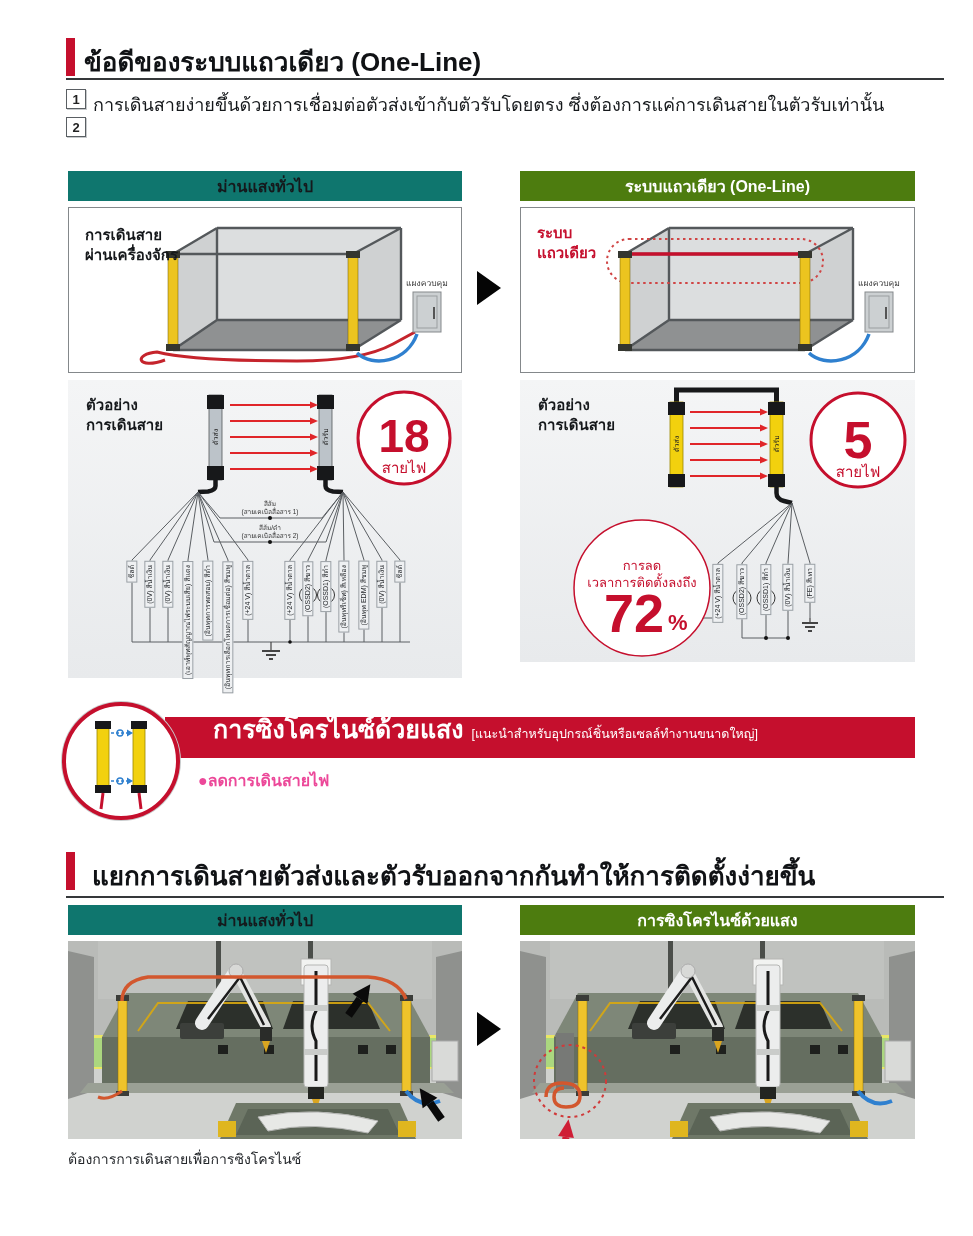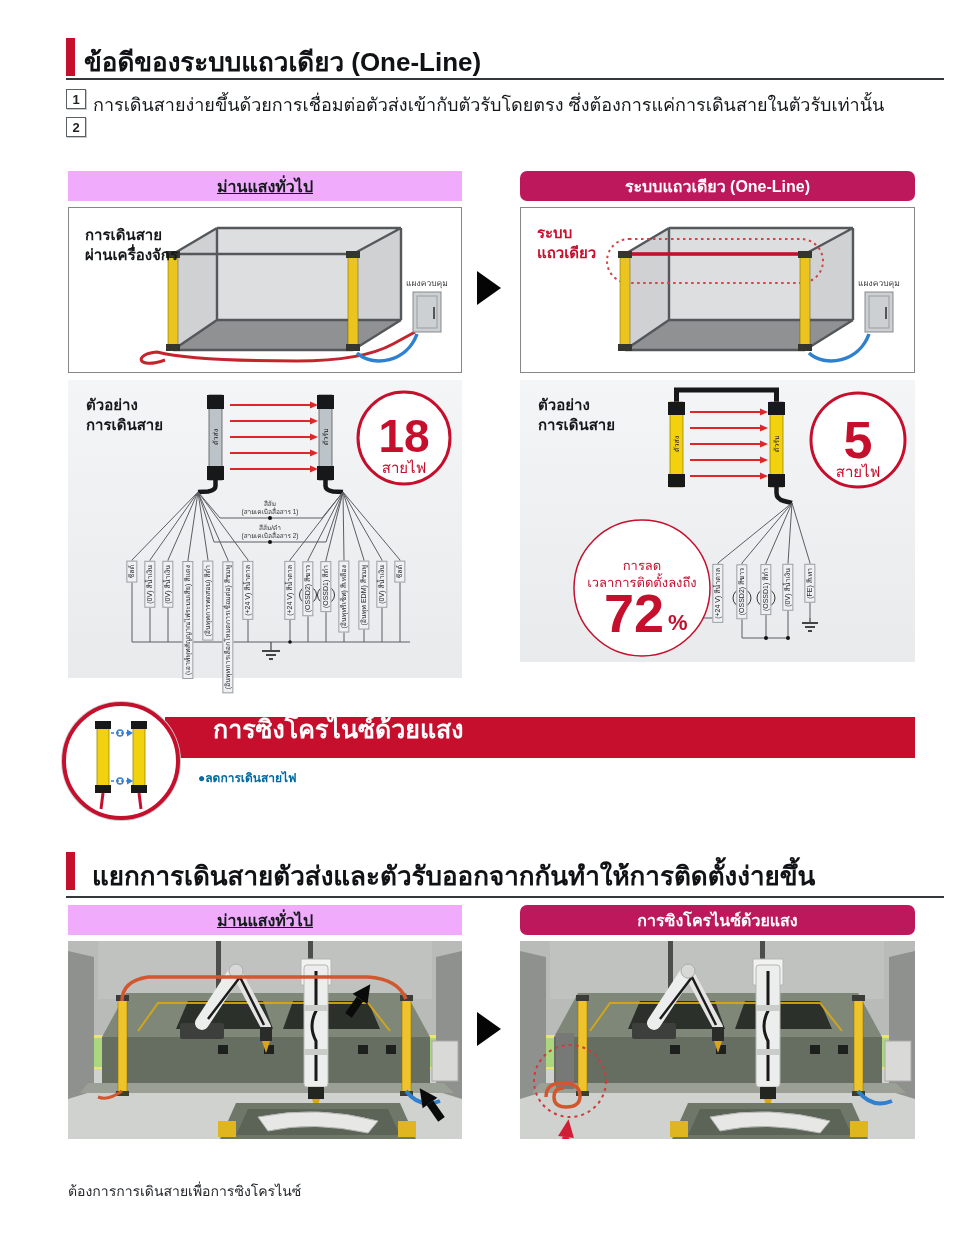--- a/index.html
+++ b/index.html
@@ -10,37 +10,37 @@
   .sec-bar{position:absolute;width:9px;height:38px;background:#c50f2d;}
   .sec-title{position:absolute;font-weight:bold;font-size:26px;color:#101215;white-space:nowrap;}
   .sec-rule{position:absolute;border-top:2px solid #35383a;width:878px;height:0;}
   
   .num-box{position:absolute;width:18px;height:18px;border:1px solid #5a5f63;box-shadow:1px 1px 0 #c7cacc;
            display:flex;align-items:center;justify-content:center;font-weight:bold;font-size:13px;color:#222;background:#fff;}
   .num-text{position:absolute;font-size:18px;color:#15181b;white-space:nowrap;}
   
   .hdr{position:absolute;height:30px;display:flex;align-items:center;justify-content:center;
        font-weight:bold;font-size:16px;}
-  .hdr-gray{background:#f0abfc;color:#15191c;text-decoration:underline;}
-  .hdr-red{background:#be185d;color:#ffffff;border-radius:7px;}
+  .hdr-gray{background:#0f766e;color:#15191c;}
+  .hdr-red{background:#4d7c0f;color:#ffffff;}
   .panel-box{position:absolute;border:1px solid #84888b;background:#fff;}
   .wiring-panel{position:absolute;background:linear-gradient(#f4f5f6,#e8eaec);}
   .photo-panel{position:absolute;overflow:hidden;}
   
   .flow-arrow{position:absolute;width:0;height:0;border-left:24px solid #050505;
               border-top:17px solid transparent;border-bottom:17px solid transparent;}
   
   .vlabel{position:absolute;writing-mode:vertical-rl;transform:rotate(180deg);
           font-size:7px;line-height:1.05;color:#23262a;background:#eef0f2;
           border:1px solid #999fa4;padding:3px 1px;white-space:nowrap;}
   
   .banner{position:absolute;background:#c50f2d;display:flex;align-items:baseline;color:#fff;}
   .banner-title{font-weight:bold;font-size:25px;line-height:1;}
   .banner-sub{font-size:12.5px;margin-left:8px;}
-  .bullet-line{position:absolute;font-weight:bold;font-size:12px;color:#0369a1;white-space:nowrap;}
+  .bullet-line{position:absolute;font-weight:bold;font-size:16px;color:#ec4899;white-space:nowrap;}
   .icon-circle{position:absolute;border-radius:50%;background:#fff;border:4px solid #c50f2d;
                box-shadow:0 0 0 1px #c9cccd;display:flex;align-items:center;justify-content:center;}
   .caption{position:absolute;font-size:14px;color:#23262a;line-height:1.6;}
   
   svg text{font-family:"Liberation Sans","DejaVu Sans",sans-serif;}
   .dcap{font-weight:bold;font-size:15px;fill:#15181b;}
   .tiny{font-size:6.5px;fill:#333;}
   .wire{stroke:#5a5e62;stroke-width:1;fill:none;}
   .beam{stroke:#e02529;stroke-width:2.2;}
   .cnum{font-weight:bold;fill:#c50f2d;}
@@ -303,20 +303,21 @@
     </svg>
     <div class="vlabel" style="left:192px;top:184px;">(+24 V) สีน้ำตาล</div>
     <div class="vlabel" style="left:216px;top:184px;">(OSSD2) สีขาว</div>
     <div class="vlabel" style="left:240px;top:184px;">(OSSD1) สีดำ</div>
     <div class="vlabel" style="left:262px;top:184px;">(0V) สีน้ำเงิน</div>
     <div class="vlabel" style="left:284px;top:184px;">(FE) สีเทา</div>
   </div>
 
   <div class="banner" style="left:165px;top:717px;width:750px;height:41px;padding-left:48px;box-sizing:border-box;">
     <span class="banner-title">การซิงโครไนซ์ด้วยแสง</span>
+    <span class="banner-sub">[แนะนำสำหรับอุปกรณ์ชิ้นหรือเซลล์ทำงานขนาดใหญ่]</span>
   </div>
   <div class="icon-circle" style="left:62px;top:702px;width:110px;height:110px;">
     <svg width="100" height="100" viewBox="0 0 100 100">
       <g>
         <rect x="26" y="14" width="12" height="64" fill="#f2d10e" stroke="#9c8800" stroke-width="0.8"></rect>
         <rect x="24" y="10" width="16" height="8" fill="#17181a"></rect>
         <rect x="24" y="74" width="16" height="8" fill="#17181a"></rect>
       </g>
       <g>
         <rect x="62" y="14" width="12" height="64" fill="#f2d10e" stroke="#9c8800" stroke-width="0.8"></rect>
@@ -486,15 +487,15 @@
         <polygon points="168,162 332,162 348,198 152,198" fill="#6f7868"></polygon>
         <polygon points="180,168 320,168 332,194 168,194" fill="#5b6456"></polygon>
         <path d="M190,176 Q250,164 310,180 L300,192 Q245,180 200,190 Z" fill="#e7e8e6" stroke="#b5b6b4"></path>
         <rect x="150" y="180" width="18" height="16" fill="#dfb61f"></rect>
         <rect x="330" y="180" width="18" height="16" fill="#dfb61f"></rect>
       </g>
       <rect x="365" y="100" width="26" height="40" fill="#d9dad8" stroke="#aaa"></rect>
     </svg>
   </div>
 
-  <div class="caption" style="left:68px;top:1148px;width:390px;margin-top:32px;">ต้องการการเดินสายเพื่อการซิงโครไนซ์</div>
+  <div class="caption" style="left:68px;top:1148px;width:390px;">ต้องการการเดินสายเพื่อการซิงโครไนซ์</div>
 
 </div>
 
 </body></html>

